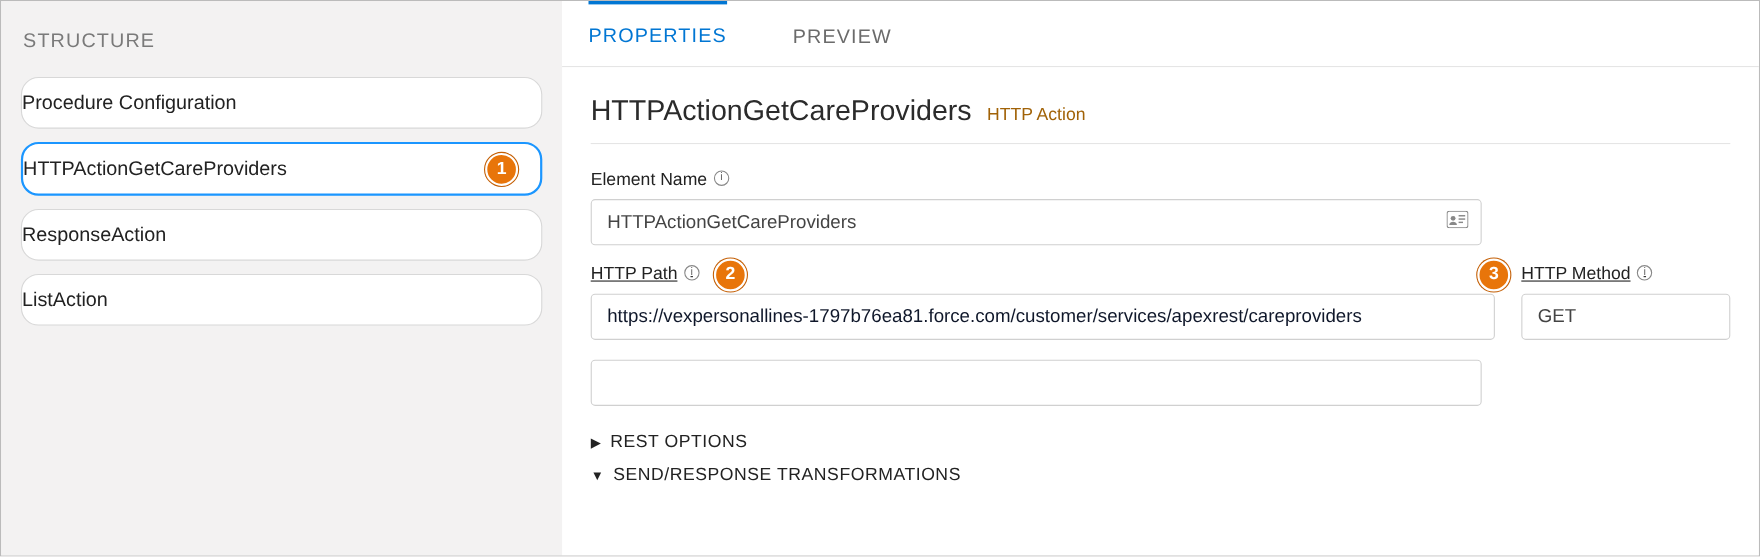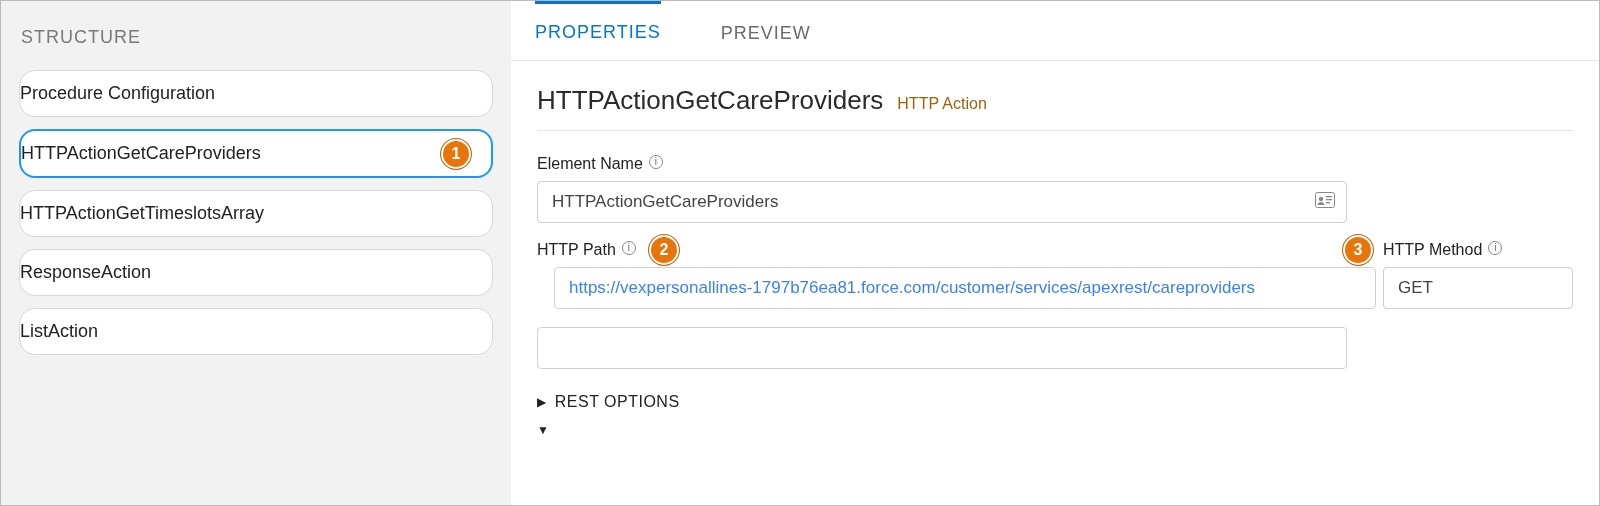--- a/index.html
+++ b/index.html
@@ -137,20 +137,21 @@
   .card-icon {
     position: absolute;
     right: 12px;
     top: 50%;
     transform: translateY(-50%);
     color: #888;
   }
   .row2 {
     display: flex;
     gap: 24px;
+    text-decoration: underline;
   }
   .col-path { flex: 1; position: relative; }
   .col-method { width: 190px; position: relative; }
   .col-method .text-input { padding-right: 15px; }
   .col-path .input-wrap, .col-method .input-wrap { margin-bottom: 18px; }
   .named-cred { width: 810px; }
 
   .section-header {
     display: flex;
     align-items: center;
@@ -191,23 +192,20 @@
 
   <div class="left-panel">
     <div class="left-title">STRUCTURE</div>
     <div class="structure-list">
       <div class="structure-item">
         <span>Procedure Configuration</span>
       </div>
       <div class="structure-item selected">
         <span>HTTPActionGetCareProviders</span>
         <div class="badge" style="right:20px; top:50%; transform:translateY(-50%);">1</div>
-      </div>
-      <div class="structure-item">
-        <span>HTTPActionGetTimeslotsArray</span>
       </div>
       <div class="structure-item">
         <span>ResponseAction</span>
       </div>
       <div class="structure-item">
         <span>ListAction</span>
       </div>
     </div>
   </div>
 
@@ -242,21 +240,21 @@
       </div>
 
       <div class="row2">
         <div class="col-path">
           <div class="field-label">
             <span>HTTP Path</span>
             <span class="info-icon">i</span>
             <div class="badge" style="left:112px; top:-6px;">2</div>
           </div>
           <div class="input-wrap">
-            <input class="text-input" type="text" style="color: #3b82f6; margin-left: 17px;" value="https://vexpersonallines-1797b76ea81.force.com/customer/services/apexrest/careproviders">
+            <input class="text-input" type="text" style="color: #0f172a;" value="https://vexpersonallines-1797b76ea81.force.com/customer/services/apexrest/careproviders">
           </div>
         </div>
         <div class="col-method">
           <div class="field-label" style="position:relative;">
             <div class="badge" style="left:-40px; top:-6px;">3</div>
             <span>HTTP Method</span>
             <span class="info-icon">i</span>
           </div>
           <div class="input-wrap">
             <input class="text-input" type="text" value="GET" style="">
@@ -267,17 +265,18 @@
       <div class="input-wrap named-cred">
         <input class="text-input" type="text" value="" style="">
       </div>
 
       <div class="section-header">
         <span class="triangle">▶</span>
         <span>REST OPTIONS</span>
       </div>
       <div class="section-header">
         <span class="triangle">▼</span>
+        <span>SEND/RESPONSE TRANSFORMATIONS</span>
       </div>
     </div>
   </div>
 
 </div>
 
 </body></html>

